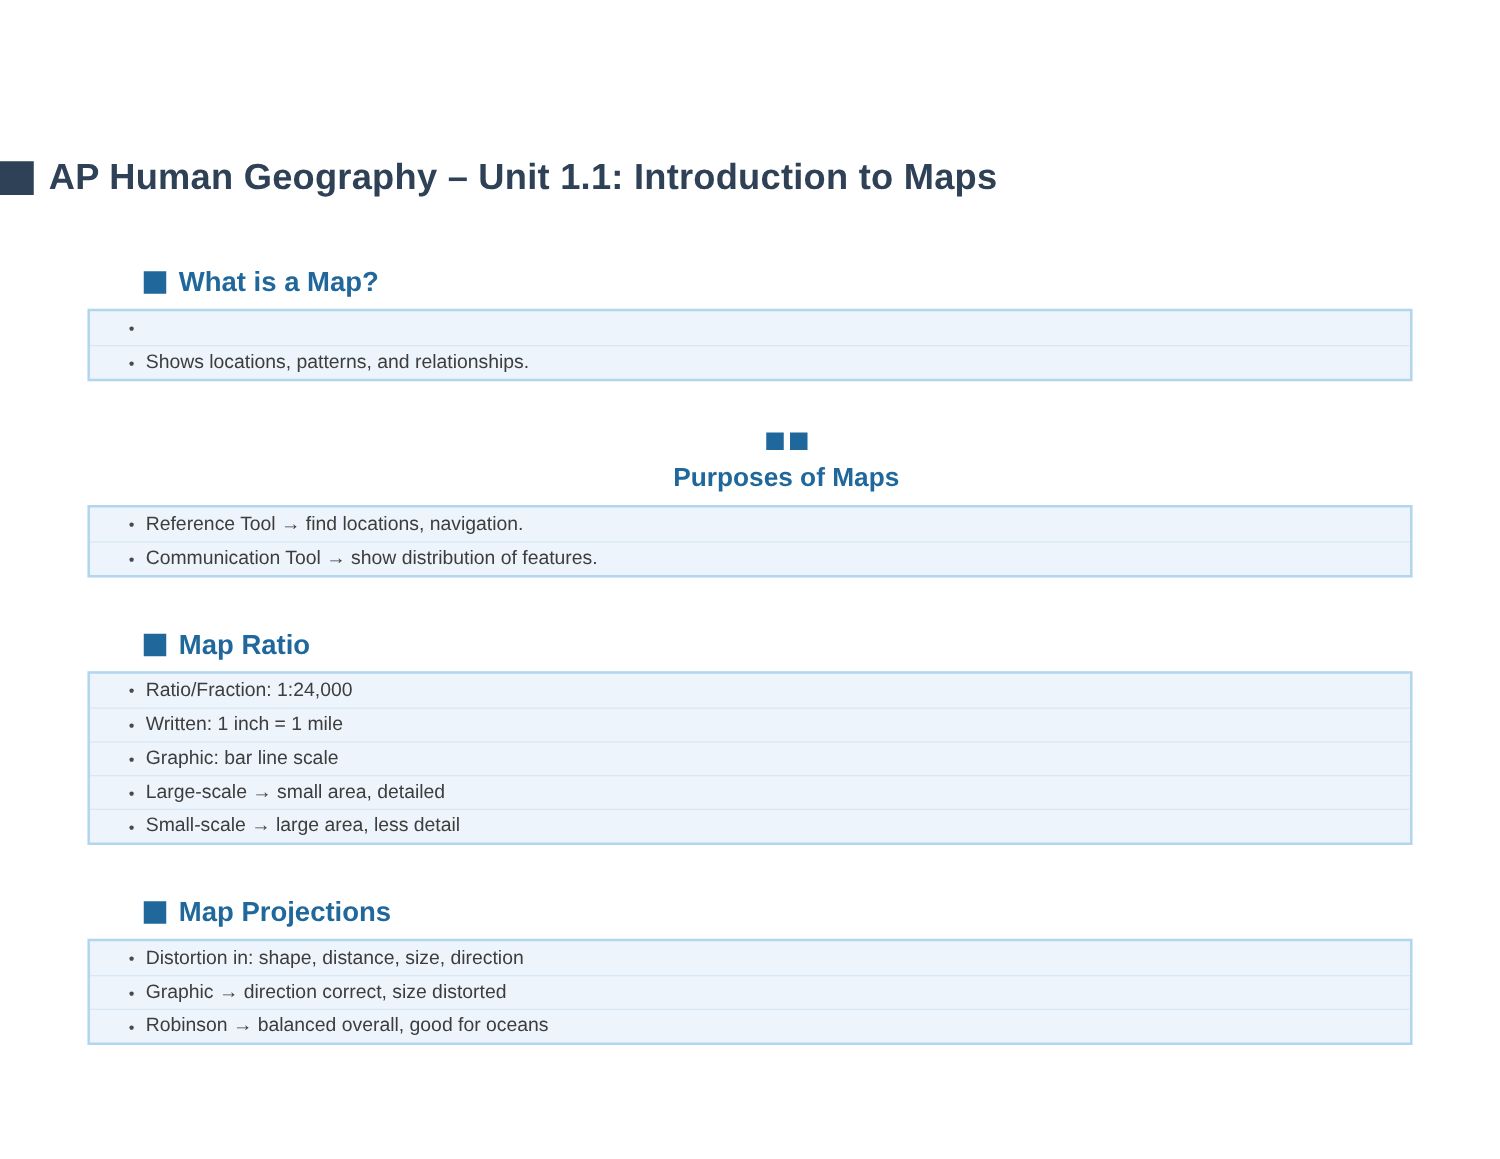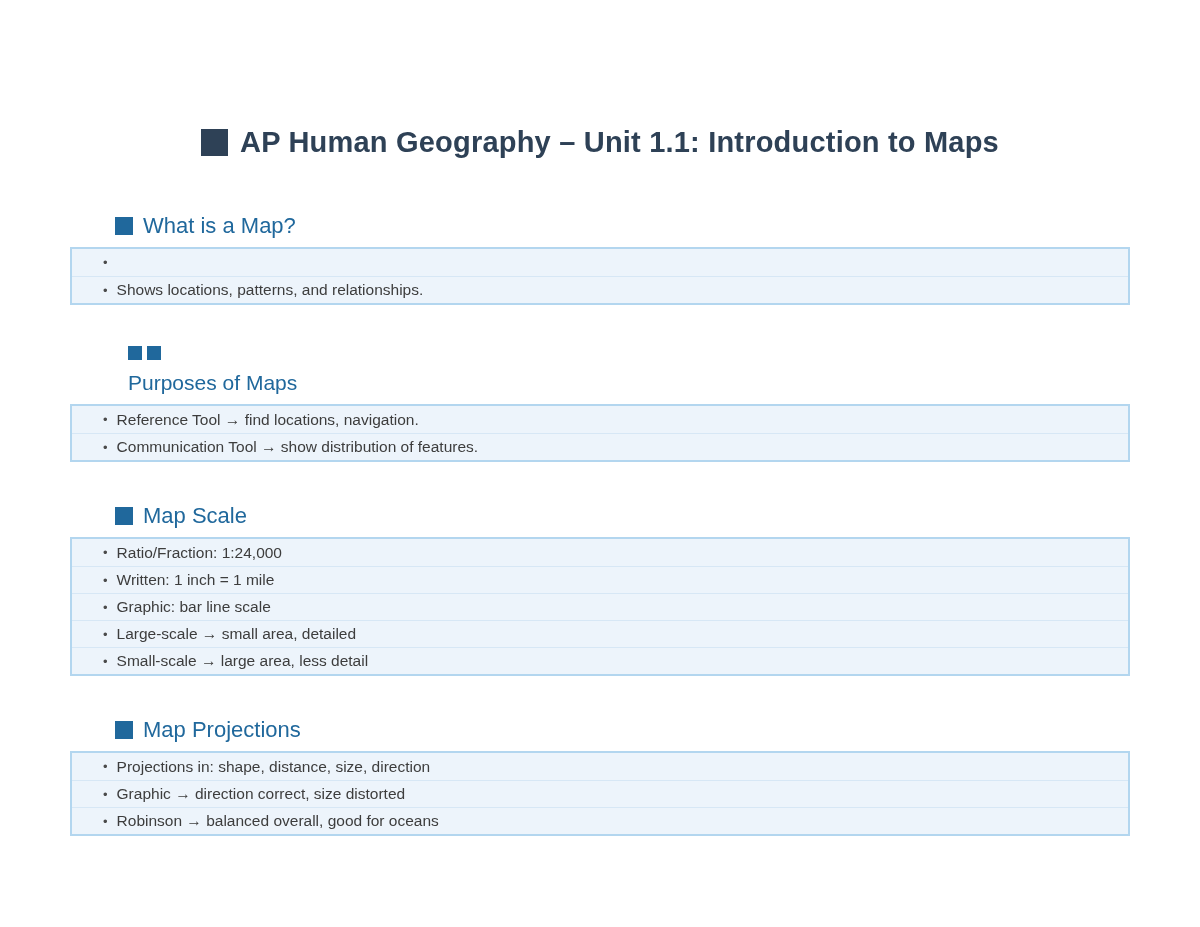--- a/index.html
+++ b/index.html
@@ -13,21 +13,20 @@
   }
   .page {
     width: 1200px;
     height: 927px;
     padding-top: 127px;
   }
 
   
   .title-row {
     display: flex;
-    justify-content: center;
     align-items: center;
     gap: 12px;
     height: 30px;
     margin-bottom: 56px;
   }
   .title-square {
     width: 27px;
     height: 27px;
     background: #2e4156;
     flex: 0 0 auto;
@@ -40,25 +39,26 @@
     white-space: nowrap;
   }
 
   
   .content { margin: 0 70px; }
   .section { margin-bottom: 41px; }
   .section:last-child { margin-bottom: 12px; }
 
   .heading {
     display: flex;
+    align-items: center;
     gap: 10px;
     margin: 0 0 8px 45px;
     line-height: 26px;
     font-size: 22px;
-    font-weight: normal;
+    font-weight: bold;
     color: #20689c;
   }
   .heading .squares {
     display: flex;
     gap: 5px;
     align-items: center;
   }
   .sq {
     display: inline-block;
     width: 18px;
@@ -139,21 +139,21 @@
           <span class="item-text">Communication Tool → show distribution of features.</span>
         </div>
       </div>
     </div>
 
     <div class="section">
       <div class="heading">
         <span class="squares">
           <span class="sq"></span>
         </span>
-        <span>Map Scale</span>
+        <span>Map Ratio</span>
       </div>
       <div class="card">
         <div class="row">
           <span class="bullet">•</span>
           <span class="item-text">Ratio/Fraction: 1:24,000</span>
         </div>
         <div class="row">
           <span class="bullet">•</span>
           <span class="item-text">Written: 1 inch = 1 mile</span>
         </div>
@@ -175,21 +175,21 @@
     <div class="section">
       <div class="heading">
         <span class="squares">
           <span class="sq"></span>
         </span>
         <span>Map Projections</span>
       </div>
       <div class="card">
         <div class="row">
           <span class="bullet">•</span>
-          <span class="item-text">Projections in: shape, distance, size, direction</span>
+          <span class="item-text">Distortion in: shape, distance, size, direction</span>
         </div>
         <div class="row">
           <span class="bullet">•</span>
           <span class="item-text">Graphic → direction correct, size distorted</span>
         </div>
         <div class="row">
           <span class="bullet">•</span>
           <span class="item-text">Robinson → balanced overall, good for oceans</span>
         </div>
       </div>

